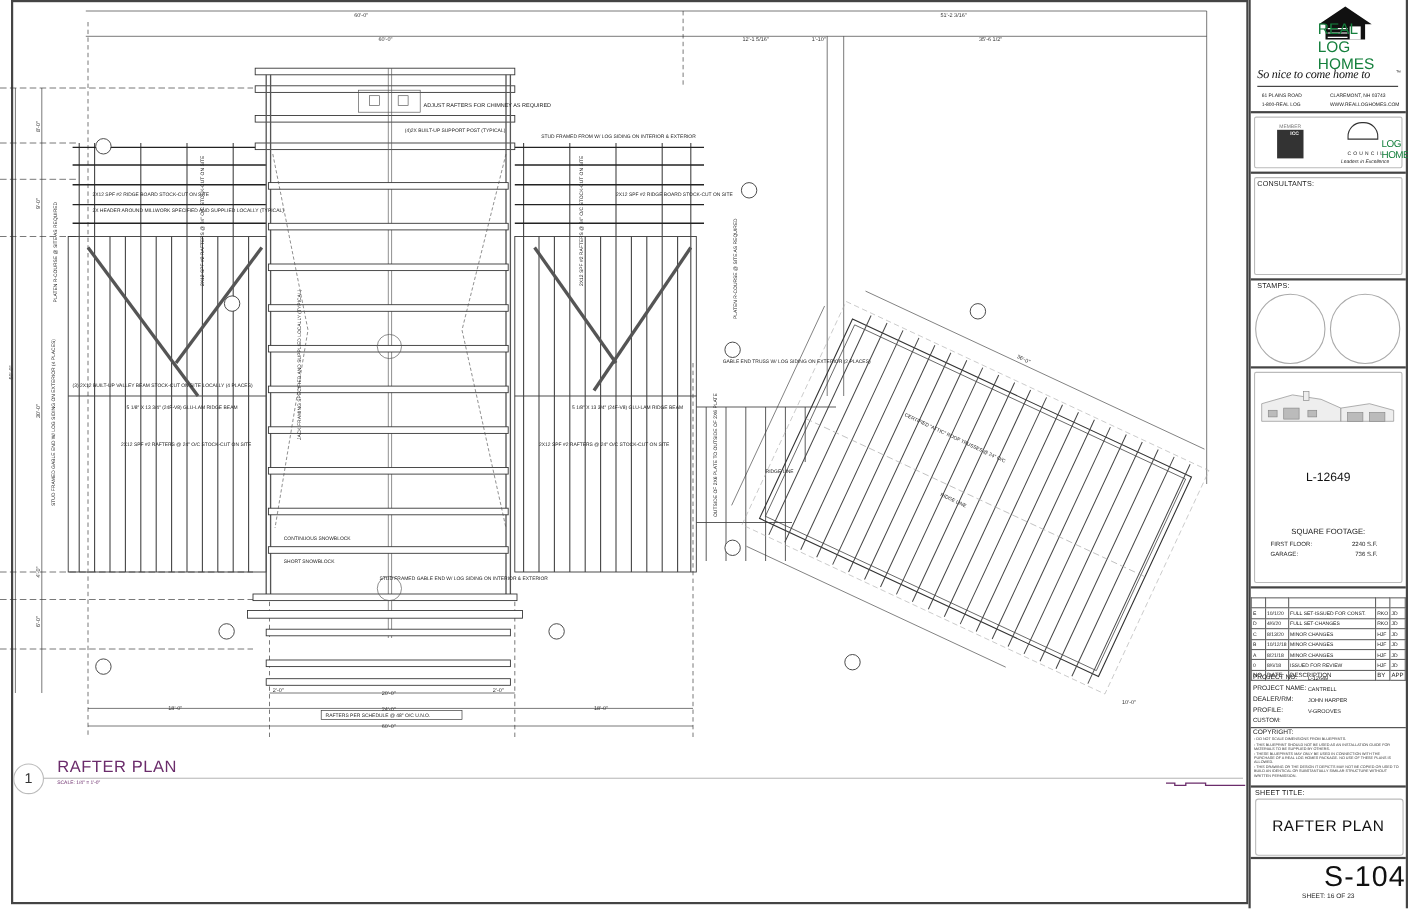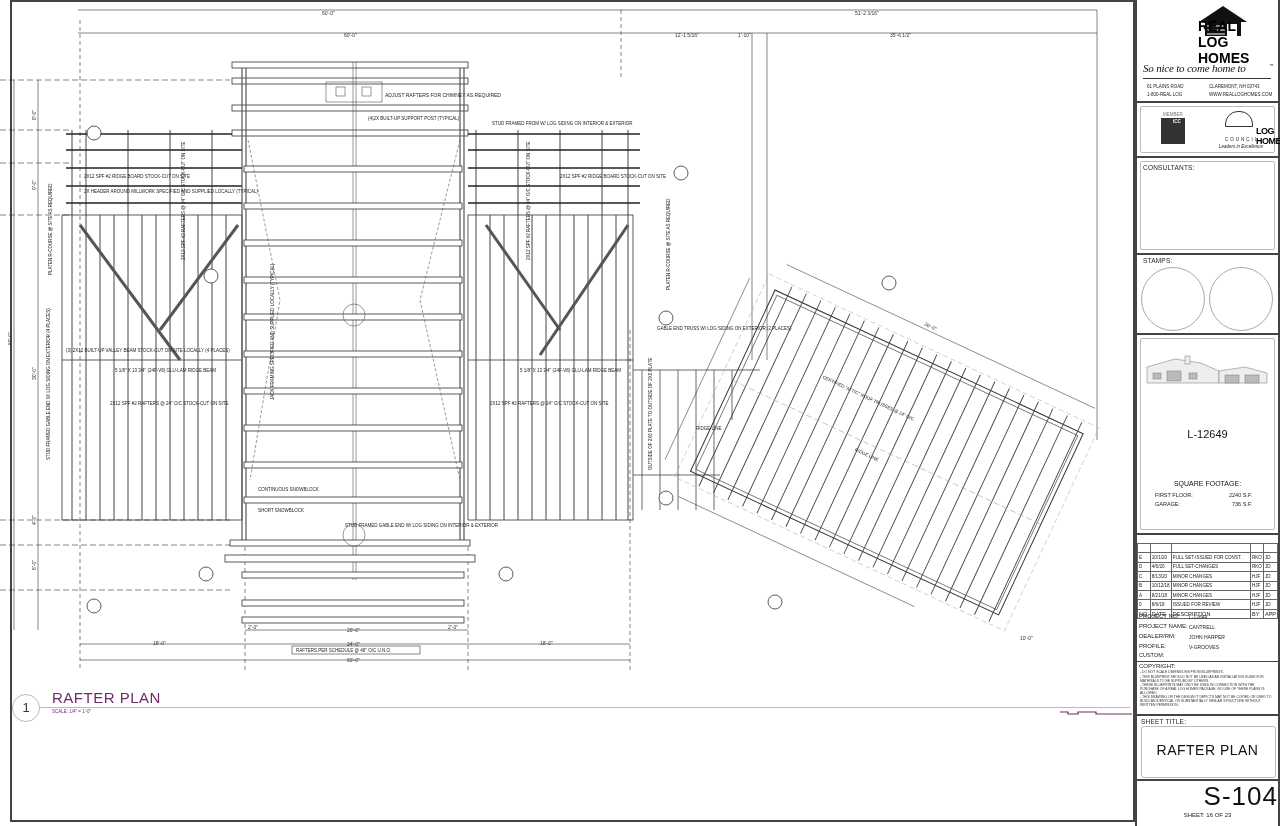--- a/index.html
+++ b/index.html
@@ -10,21 +10,21 @@
   .small{font-size:5px;font-family:"Liberation Sans",sans-serif;fill:#222;}
   .dim{font-size:5px;font-family:"Liberation Sans",sans-serif;fill:#333;}
   .plan-num{position:absolute;left:12px;top:694px;width:26px;height:26px;border:1px solid #bbb;border-radius:50%;text-align:center;line-height:26px;font-size:13px;color:#333;background:#fff;}
   .plan-name{position:absolute;left:52px;top:689px;font-size:15px;color:#6b2c6b;letter-spacing:0.5px;}
   .plan-scale{position:absolute;left:52px;top:709px;font-size:4.5px;color:#6b2c6b;}
   .plan-rule{position:absolute;left:40px;top:707px;width:1090px;height:1px;background:#bbb;}
   
   .tb{position:absolute;left:1135px;top:0;width:145px;height:826px;box-sizing:border-box;border-left:2px solid #444;border-right:2px solid #444;background:#fff;}
   .tb-cell{position:absolute;left:0;width:141px;border-bottom:2px solid #444;box-sizing:border-box;}
   .inner{position:absolute;left:3px;right:3px;top:3px;bottom:3px;border:1px solid #bbb;border-radius:2px;}
-  .logo-word{position:absolute;font-weight:bold;color:#000000;font-family:"Liberation Sans",sans-serif;padding-left:39px;}
+  .logo-word{position:absolute;font-weight:normal;color:#15803d;font-family:"Liberation Sans",sans-serif;padding-left:39px;}
   .tagline{position:absolute;left:6px;top:62px;font-size:11px;font-style:italic;font-family:"Liberation Serif",serif;color:#111;letter-spacing:-0.2px;}
   .addr{position:absolute;font-size:4.5px;color:#222;}
   .label{position:absolute;font-size:6.5px;color:#222;letter-spacing:0.2px;}
   .stamp{position:absolute;width:62px;height:62px;border:1px solid #aaa;border-radius:50%;}
   .rev-table{position:absolute;left:0;top:543px;width:141px;border-collapse:collapse;font-size:4.6px;}
   .rev-table td{border:1px solid #666;padding:0 1px;height:8.4px;white-space:nowrap;}
   .proj-row{position:absolute;left:2px;font-size:6px;color:#222;}
   .proj-val{position:absolute;left:52px;font-size:5px;color:#222;}
   .copy{position:absolute;left:3px;font-size:3.4px;color:#333;width:134px;line-height:3.8px;}
   .sheet-title{position:absolute;left:0;width:135px;text-align:center;font-size:14px;letter-spacing:0.5px;color:#111;}

